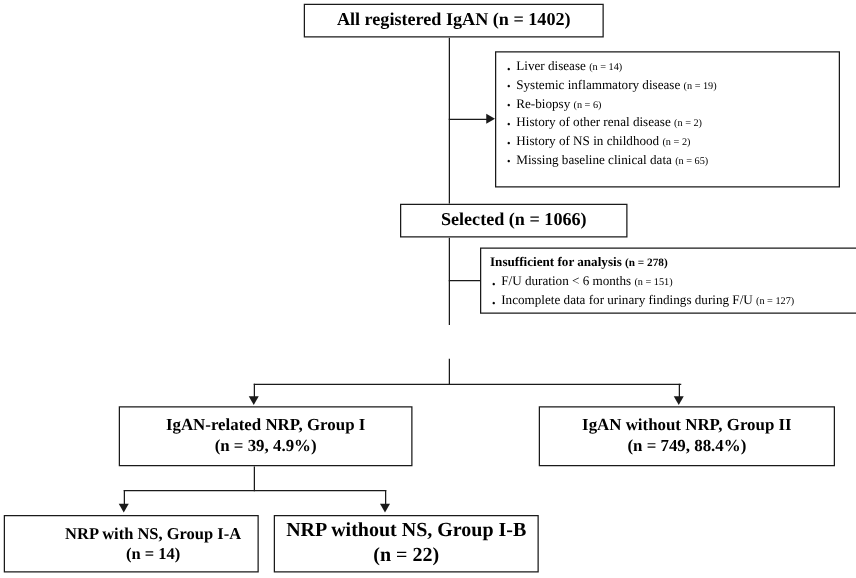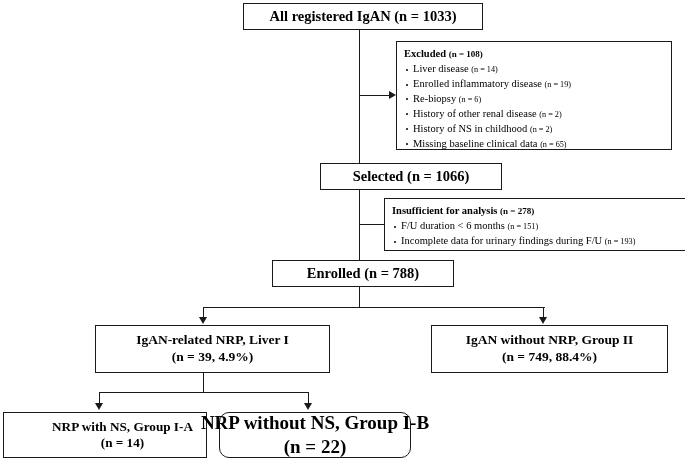--- a/index.html
+++ b/index.html
@@ -116,21 +116,21 @@
     z-index: 2;
   }
 
   
   #node-all        { left: 243px; top: 3px;   width: 240px; height: 27px; font-size: 14.5px; }
   #node-selected   { left: 272px; top: 163px; width: 182px; height: 27px; font-size: 14.5px; margin-left: 48px; }
   #node-enrolled   { left: 272px; top: 260px; width: 182px; height: 27px; font-size: 14.5px; }
   #node-group1     { left: 95px;  top: 325px; width: 235px; height: 48px; font-size: 13.5px; }
   #node-group2     { left: 431px; top: 325px; width: 237px; height: 48px; font-size: 13.5px; text-align: center; }
   #node-group1a    { left: 3px;   top: 412px; width: 204px; height: 46px; font-size: 13.2px; padding-left: 35px; }
-  #node-group1b    { left: 219px; top: 412px; width: 192px; height: 46px; font-size: 19px; border-radius: 10px; }
+  #node-group1b    { left: 219px; top: 412px; width: 212px; height: 46px; font-size: 16px; }
 
   #box-excluded     { left: 396px; top: 41px;  width: 276px; height: 109px; }
   #box-insufficient { left: 384px; top: 198px; width: 331px; height: 53px; }
 </style>
 </head>
 <body>
 
 <div id="canvas">
 
   <div class="vline" style="left:359px; top:30px; height:133px;"></div>
@@ -151,63 +151,56 @@
   <div class="arrow-down" style="left:538.8px; top:317px;"></div>
 
   <div class="vline" style="left:203px; top:373px; height:20px;"></div>
   <div class="hline" style="left:99px; top:392px; width:210px;"></div>
   <div class="vline" style="left:99px; top:392px; height:12px;"></div>
   <div class="vline" style="left:308px; top:392px; height:12px;"></div>
   <div class="arrow-down" style="left:94.8px; top:403px;"></div>
   <div class="arrow-down" style="left:303.8px; top:403px;"></div>
 
   <div class="node bold" id="node-all">
-    <span class="ln">All registered IgAN (n = 1033)</span>
+    <span class="ln">All registered IgAN (n = 1402)</span>
   </div>
 
   <div class="node bold" id="node-selected">
     <span class="ln">Selected (n = 1066)</span>
   </div>
 
-  <div class="node bold" id="node-enrolled">
-    <span class="ln">Enrolled (n = 788)</span>
-  </div>
 
   <div class="node bold" id="node-group1">
-    <span class="ln">IgAN-related NRP, Liver I</span>
+    <span class="ln">IgAN-related NRP, Group I</span>
     <span class="ln">(n = 39, 4.9%)</span>
   </div>
 
   <div class="node bold" id="node-group2">
     <span class="ln">IgAN without NRP, Group II</span>
     <span class="ln">(n = 749, 88.4%)</span>
   </div>
 
   <div class="node bold" id="node-group1a">
     <span class="ln">NRP with NS, Group I-A</span>
     <span class="ln">(n = 14)</span>
   </div>
 
   <div class="node bold" id="node-group1b">
     <span class="ln">NRP without NS, Group I-B</span>
     <span class="ln">(n = 22)</span>
   </div>
 
   <div class="sidebox" id="box-excluded">
-    <div class="hd">
-      <span>Excluded</span>
-      <span class="cnt">(n = 108)</span>
-    </div>
     <ul>
       <li>
         <span>Liver disease</span>
         <span class="cnt">(n = 14)</span>
       </li>
       <li>
-        <span>Enrolled inflammatory disease</span>
+        <span>Systemic inflammatory disease</span>
         <span class="cnt">(n = 19)</span>
       </li>
       <li>
         <span>Re-biopsy</span>
         <span class="cnt">(n = 6)</span>
       </li>
       <li>
         <span>History of other renal disease</span>
         <span class="cnt">(n = 2)</span>
       </li>
@@ -227,18 +220,18 @@
       <span>Insufficient for analysis</span>
       <span class="cnt">(n = 278)</span>
     </div>
     <ul>
       <li>
         <span>F/U duration &lt; 6 months</span>
         <span class="cnt">(n = 151)</span>
       </li>
       <li>
         <span>Incomplete data for urinary findings during F/U</span>
-        <span class="cnt">(n = 193)</span>
+        <span class="cnt">(n = 127)</span>
       </li>
     </ul>
   </div>
 
 </div>
 
 </body></html>

